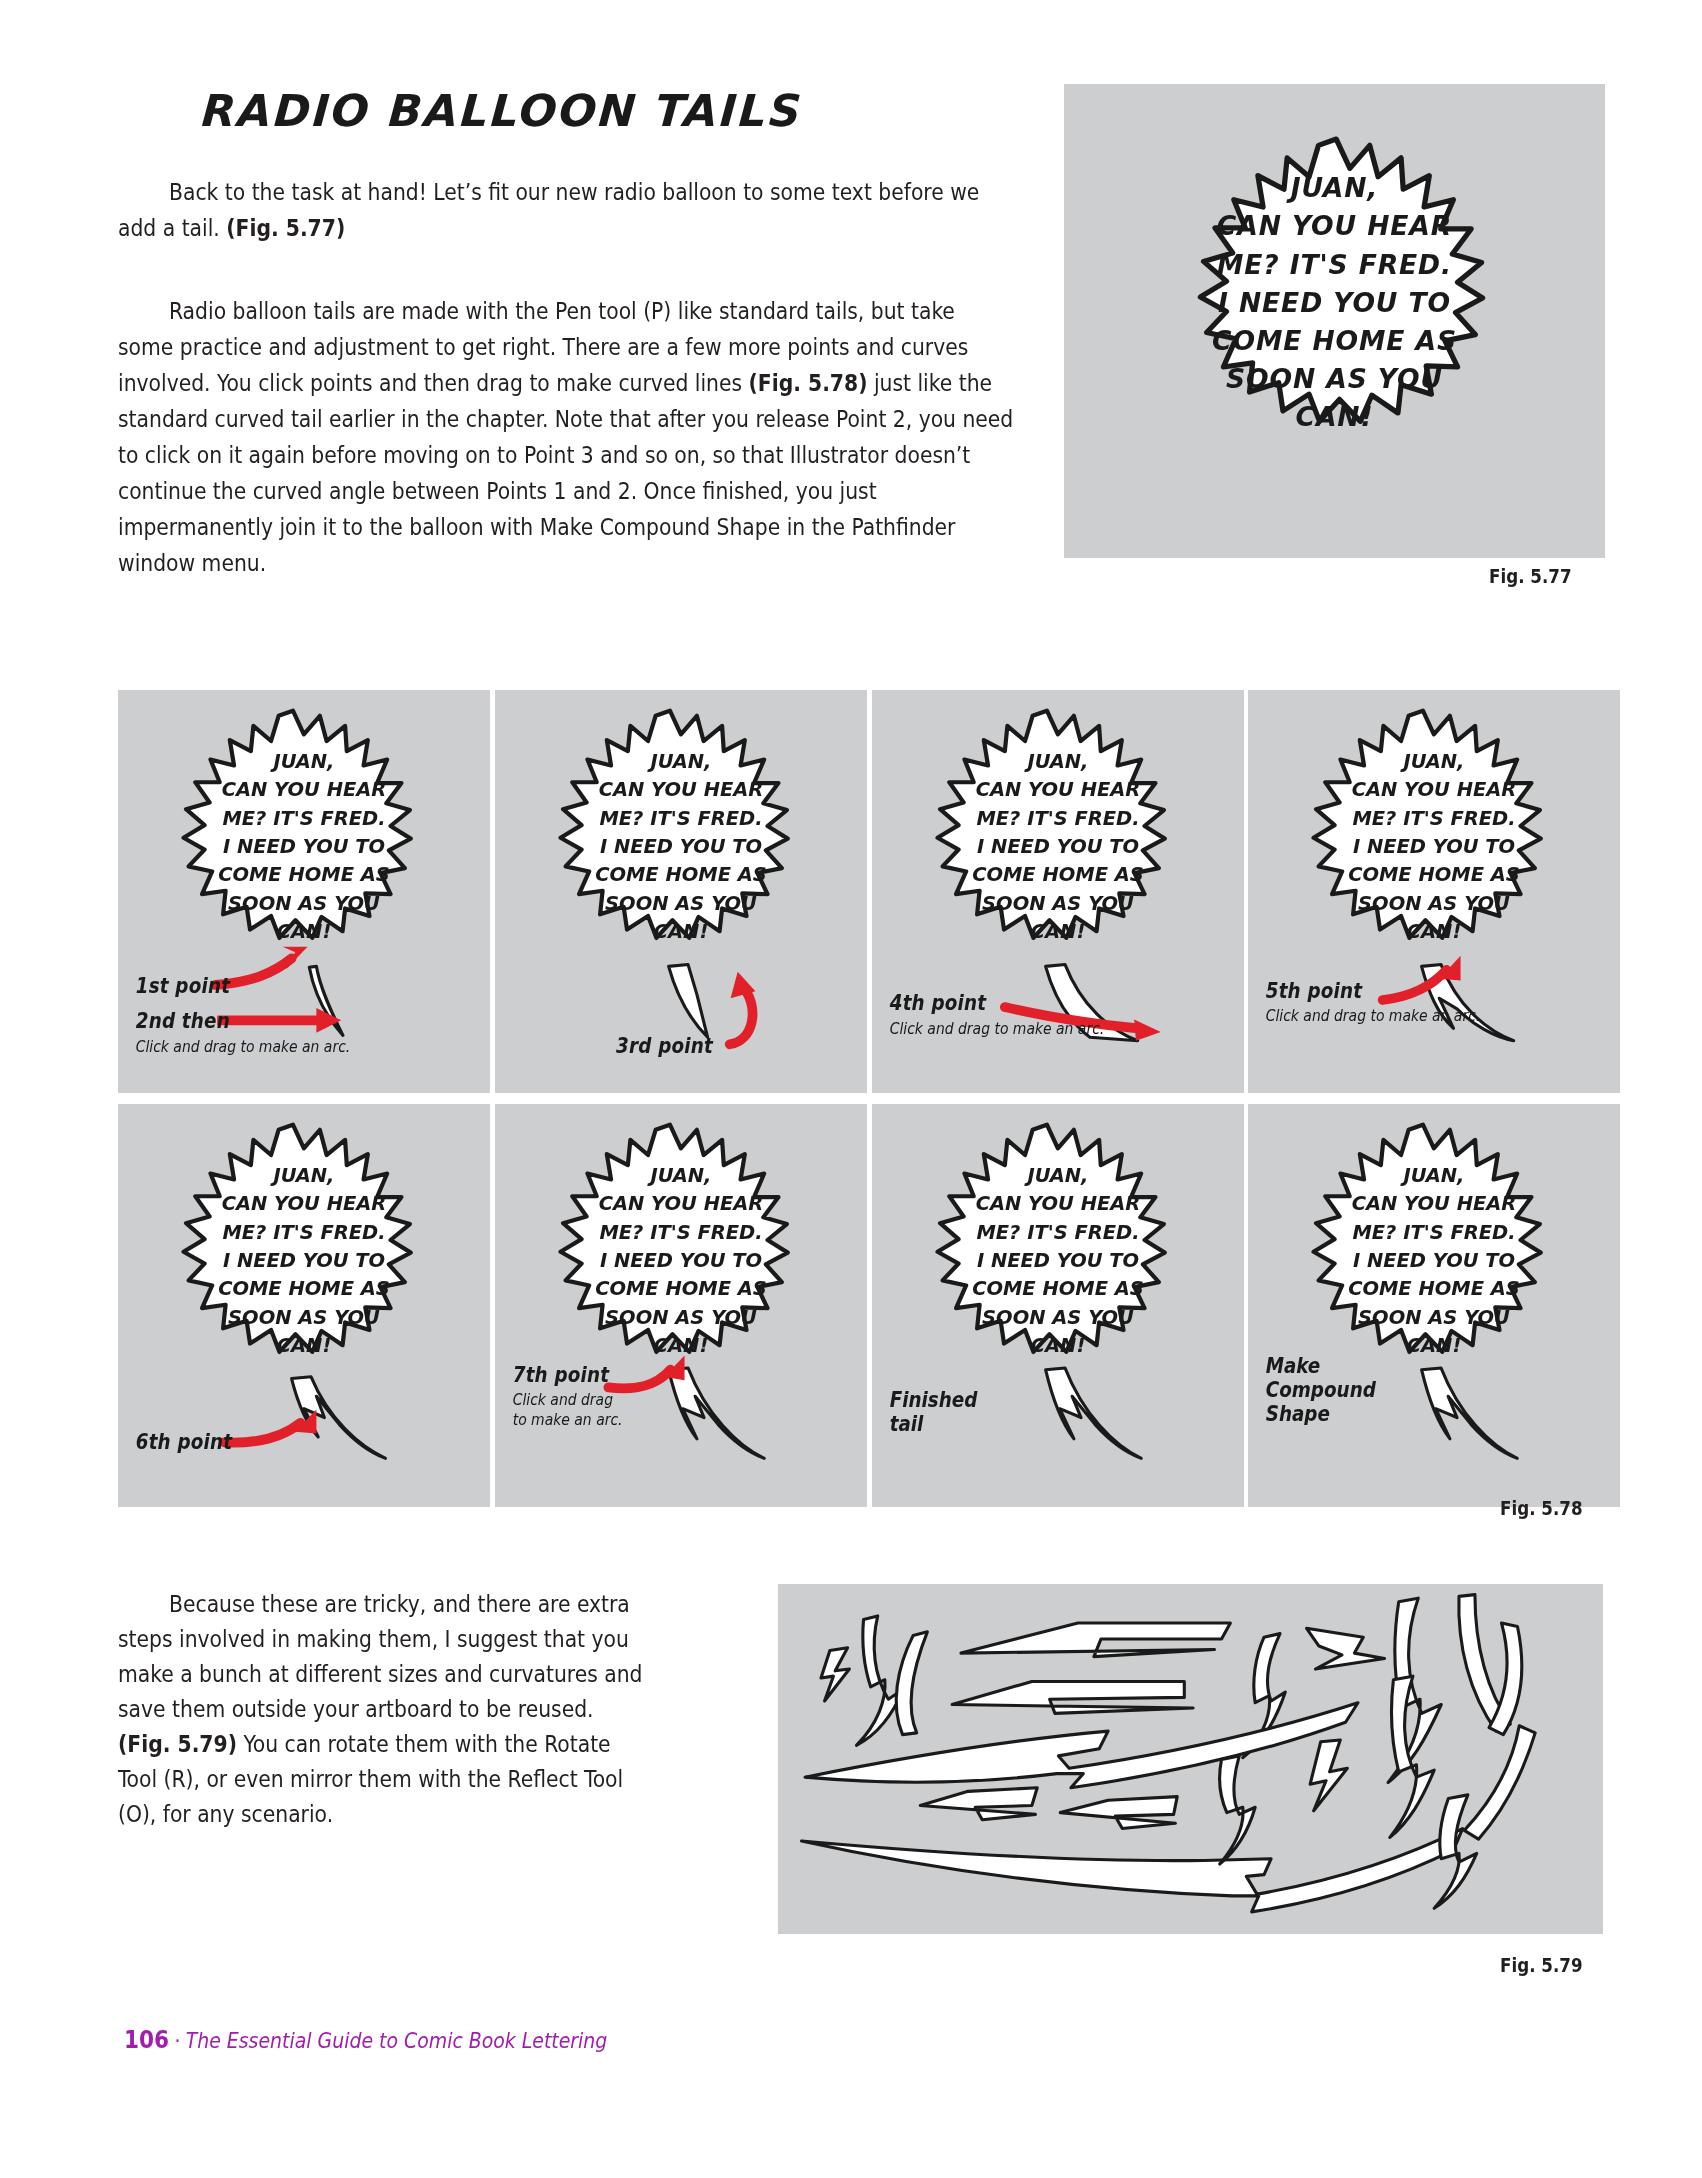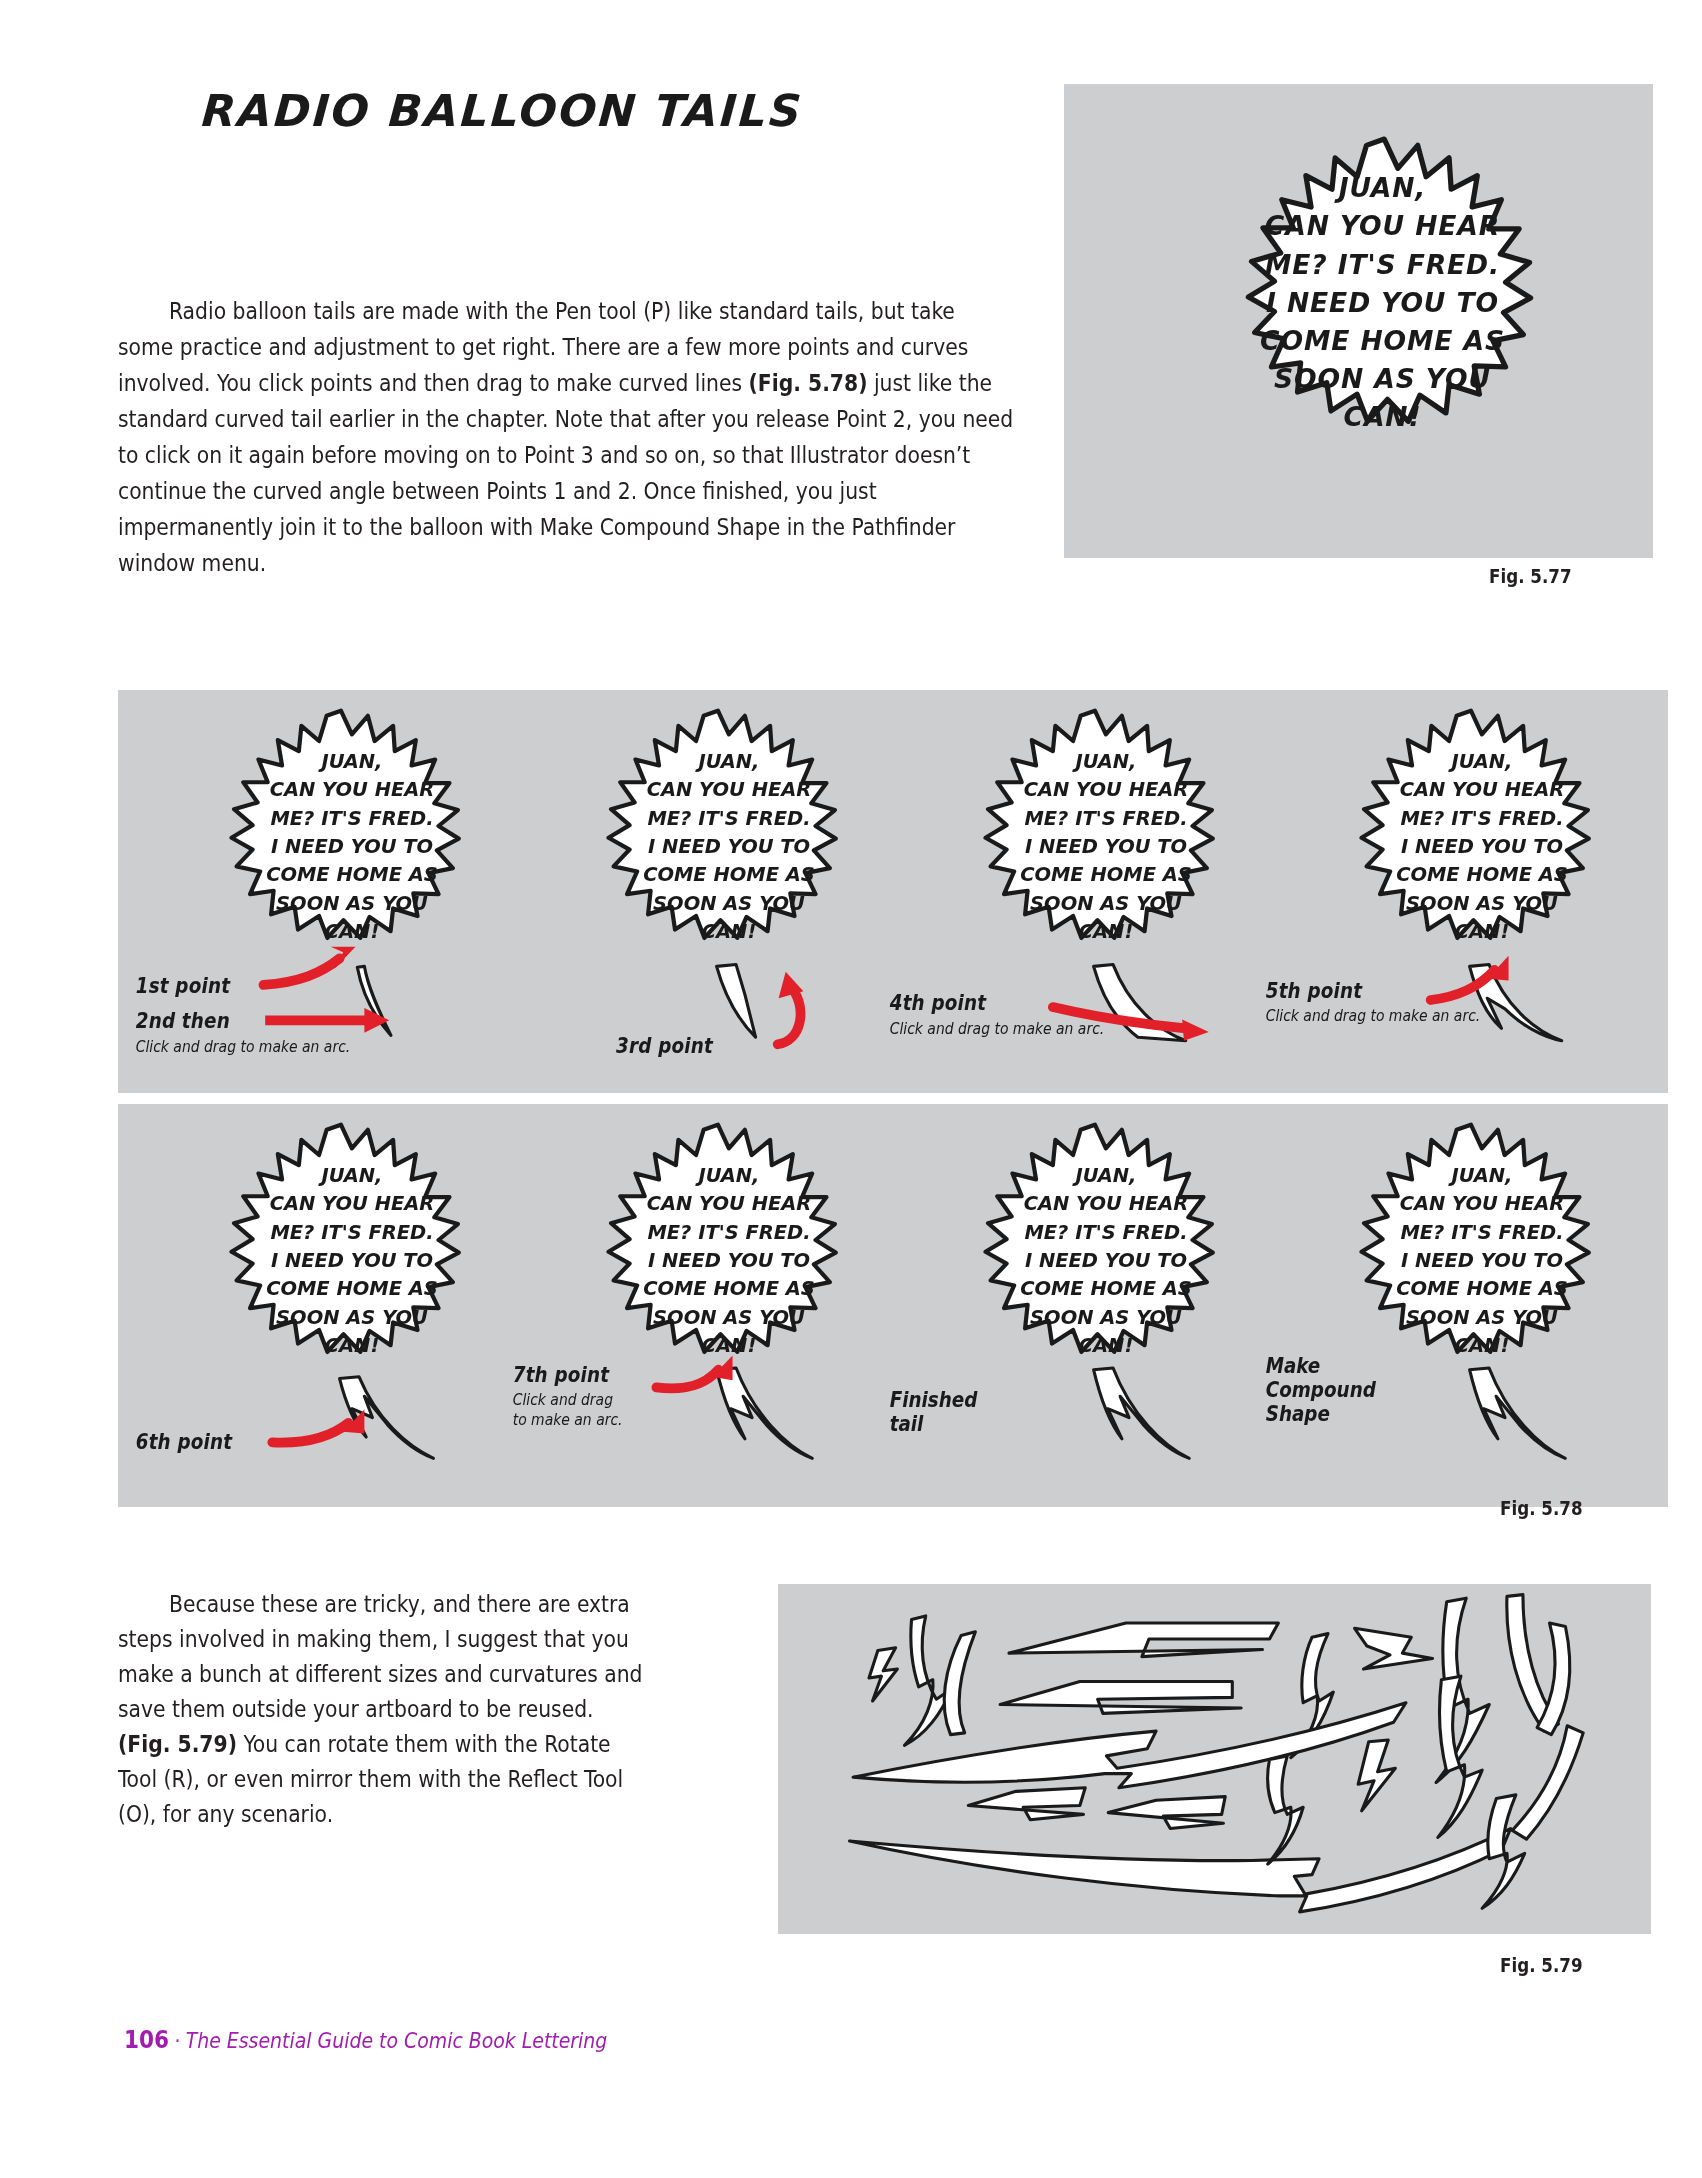--- a/index.html
+++ b/index.html
@@ -37,21 +37,21 @@
   .footer{
     position:absolute;left:124px;top:2026px;
     font-family:"DejaVu Sans Condensed","Liberation Sans",sans-serif;
     color:#a21caf;white-space:nowrap;
   }
   .footer .pg{font-size:24px;font-weight:700;}
   .footer .dot{font-size:21px;padding:0 5.3px;}
   .footer .bk{font-size:21px;font-style:italic;}
 
   
-  .panel{position:absolute;background:#ccced0;overflow:hidden;padding-left:48px;}
+  .panel{position:absolute;background:#ccced0;overflow:hidden;}
   .fig-caption{
     position:absolute;
     font-family:"DejaVu Sans Condensed","Liberation Sans",sans-serif;
     font-size:18.6px;font-weight:600;color:#231f20;white-space:nowrap;
   }
 
   #fig577-panel{left:1064px;top:84px;width:541px;height:474px;}
   #fig577-caption{left:1489px;top:566px;}
   #fig578-caption{left:1500px;top:1498px;}
   #fig579-panel{left:778px;top:1584px;width:825px;height:350px;}
@@ -88,20 +88,25 @@
       L173,282 L153,261 L134,282 L124,256 L99,272 L95,245 L67,254 L70,226
       L42,230 L54,203 L26,197 L45,177 L20,163 L45,148 L23,129 L51,121
       L34,97 L63,97 L52,70 L80,77 L75,47 L100,60 L103,30 L124,48 L133,18 L150,12 Z"></path>
   </defs>
 </svg>
 
 <div class="page">
 
   <div class="chapter-title">RADIO BALLOON TAILS</div>
 
+  <div class="body-col" id="intro-paragraph">
+    <p>
+      <span>Back to the task at hand! Let’s fit our new radio balloon to some text before we add a tail. </span><span class="b">(Fig. 5.77)</span>
+    </p>
+  </div>
 
   <div class="body-col" id="method-paragraph">
     <p>
       <span>Radio balloon tails are made with the Pen tool (P) like standard tails, but take some practice and adjustment to get right. There are a few more points and curves involved. You click points and then drag to make curved lines </span><span class="b">(Fig. 5.78)</span><span> just like the standard curved tail earlier in the chapter. Note that after you release Point 2, you need to click on it again before moving on to Point 3 and so on, so that Illustrator doesn’t continue the curved angle between Points 1 and 2. Once finished, you just impermanently join it to the balloon with Make Compound Shape in the Pathfinder window menu.</span>
     </p>
   </div>
 
   <div class="panel" id="fig577-panel">
     <svg width="541" height="474" viewBox="0 0 610 535">
       <g transform="translate(130,48) scale(1.18)">

